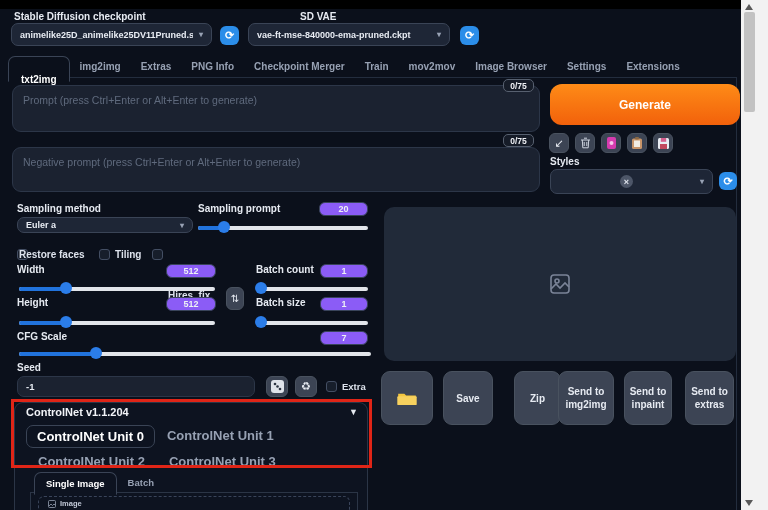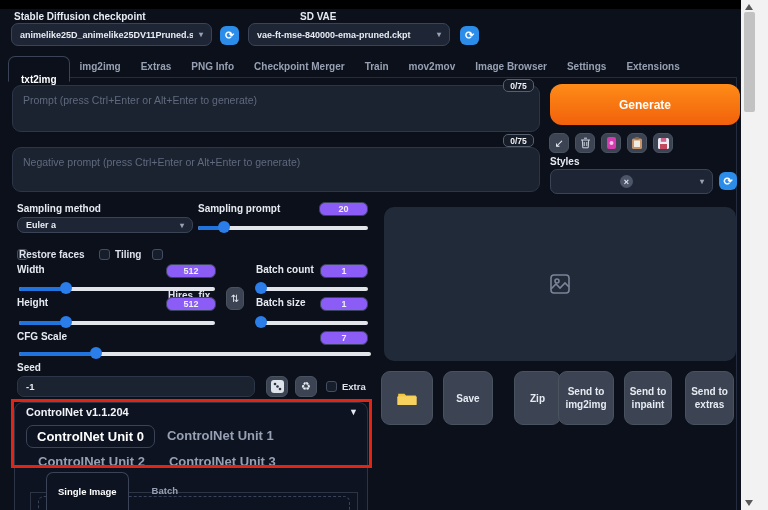--- a/index.html
+++ b/index.html
@@ -46,21 +46,21 @@
       color:#e6eaf1;font-weight:700;font-size:10px;line-height:1.3;text-align:center;cursor:pointer;
       display:flex;align-items:center;justify-content:center;padding:2px 3px;font-family:inherit;}
   .cn-panel{position:absolute;left:14px;top:402px;width:354px;height:108px;background:#0d1320;
       border:1px solid #2b3546;border-radius:9px 9px 0 0;border-bottom:none;}
   .cn-title{position:absolute;left:26px;top:406px;font-size:11px;font-weight:700;color:#f2f4f8;}
   .cn-arrow{position:absolute;left:349px;top:407px;font-size:9px;color:#e6eaf1;cursor:pointer;}
   .cn-tabs{position:absolute;left:26px;top:425px;width:310px;display:flex;flex-wrap:wrap;row-gap:3px;align-items:stretch;}
   .cn-tab{font-size:13px;font-weight:600;color:#97a1b3;line-height:21px;padding:0 12px;white-space:nowrap;cursor:pointer;}
   .cn-tab.active{background:#0d1320;border:1px solid #3a4456;border-radius:7px;color:#fff;font-weight:700;padding:0 10px;}
   .it-tabs{position:absolute;left:34px;top:472px;display:flex;z-index:2;}
-  .it-tab{font-size:9.5px;font-weight:600;color:#97a1b3;line-height:21px;padding:8px 11px;white-space:nowrap;cursor:pointer;margin-left:12px;}
+  .it-tab{font-size:9.5px;font-weight:600;color:#97a1b3;line-height:21px;padding:0 11px;white-space:nowrap;cursor:pointer;}
   .it-tab.active{background:#0d1320;border:1px solid #3a4456;border-bottom:1px solid #0d1320;
       border-radius:7px 7px 0 0;color:#fff;font-weight:700;}
   .dashed{position:absolute;left:38px;top:496px;width:312px;height:20px;border:1px dashed #39445a;
       border-bottom:none;border-radius:6px 6px 0 0;}
   .img-lbl{position:absolute;left:48px;top:499px;display:flex;align-items:center;gap:4px;
       font-size:7.5px;font-weight:700;color:#c3cad8;}
   .red-box{position:absolute;left:11px;top:399px;width:361px;height:69px;border:3px solid #e02517;z-index:10;pointer-events:none;}
   .scroll-strip{position:absolute;left:741px;top:0;width:27px;height:510px;background:#f2f2f2;}
   .scroll-thumb{position:absolute;left:3px;top:12px;width:11px;height:100px;background:#c2c2c2;border-radius:2px;cursor:pointer;}
   .arr-up{position:absolute;left:4px;top:4px;width:0;height:0;border-left:4px solid transparent;

